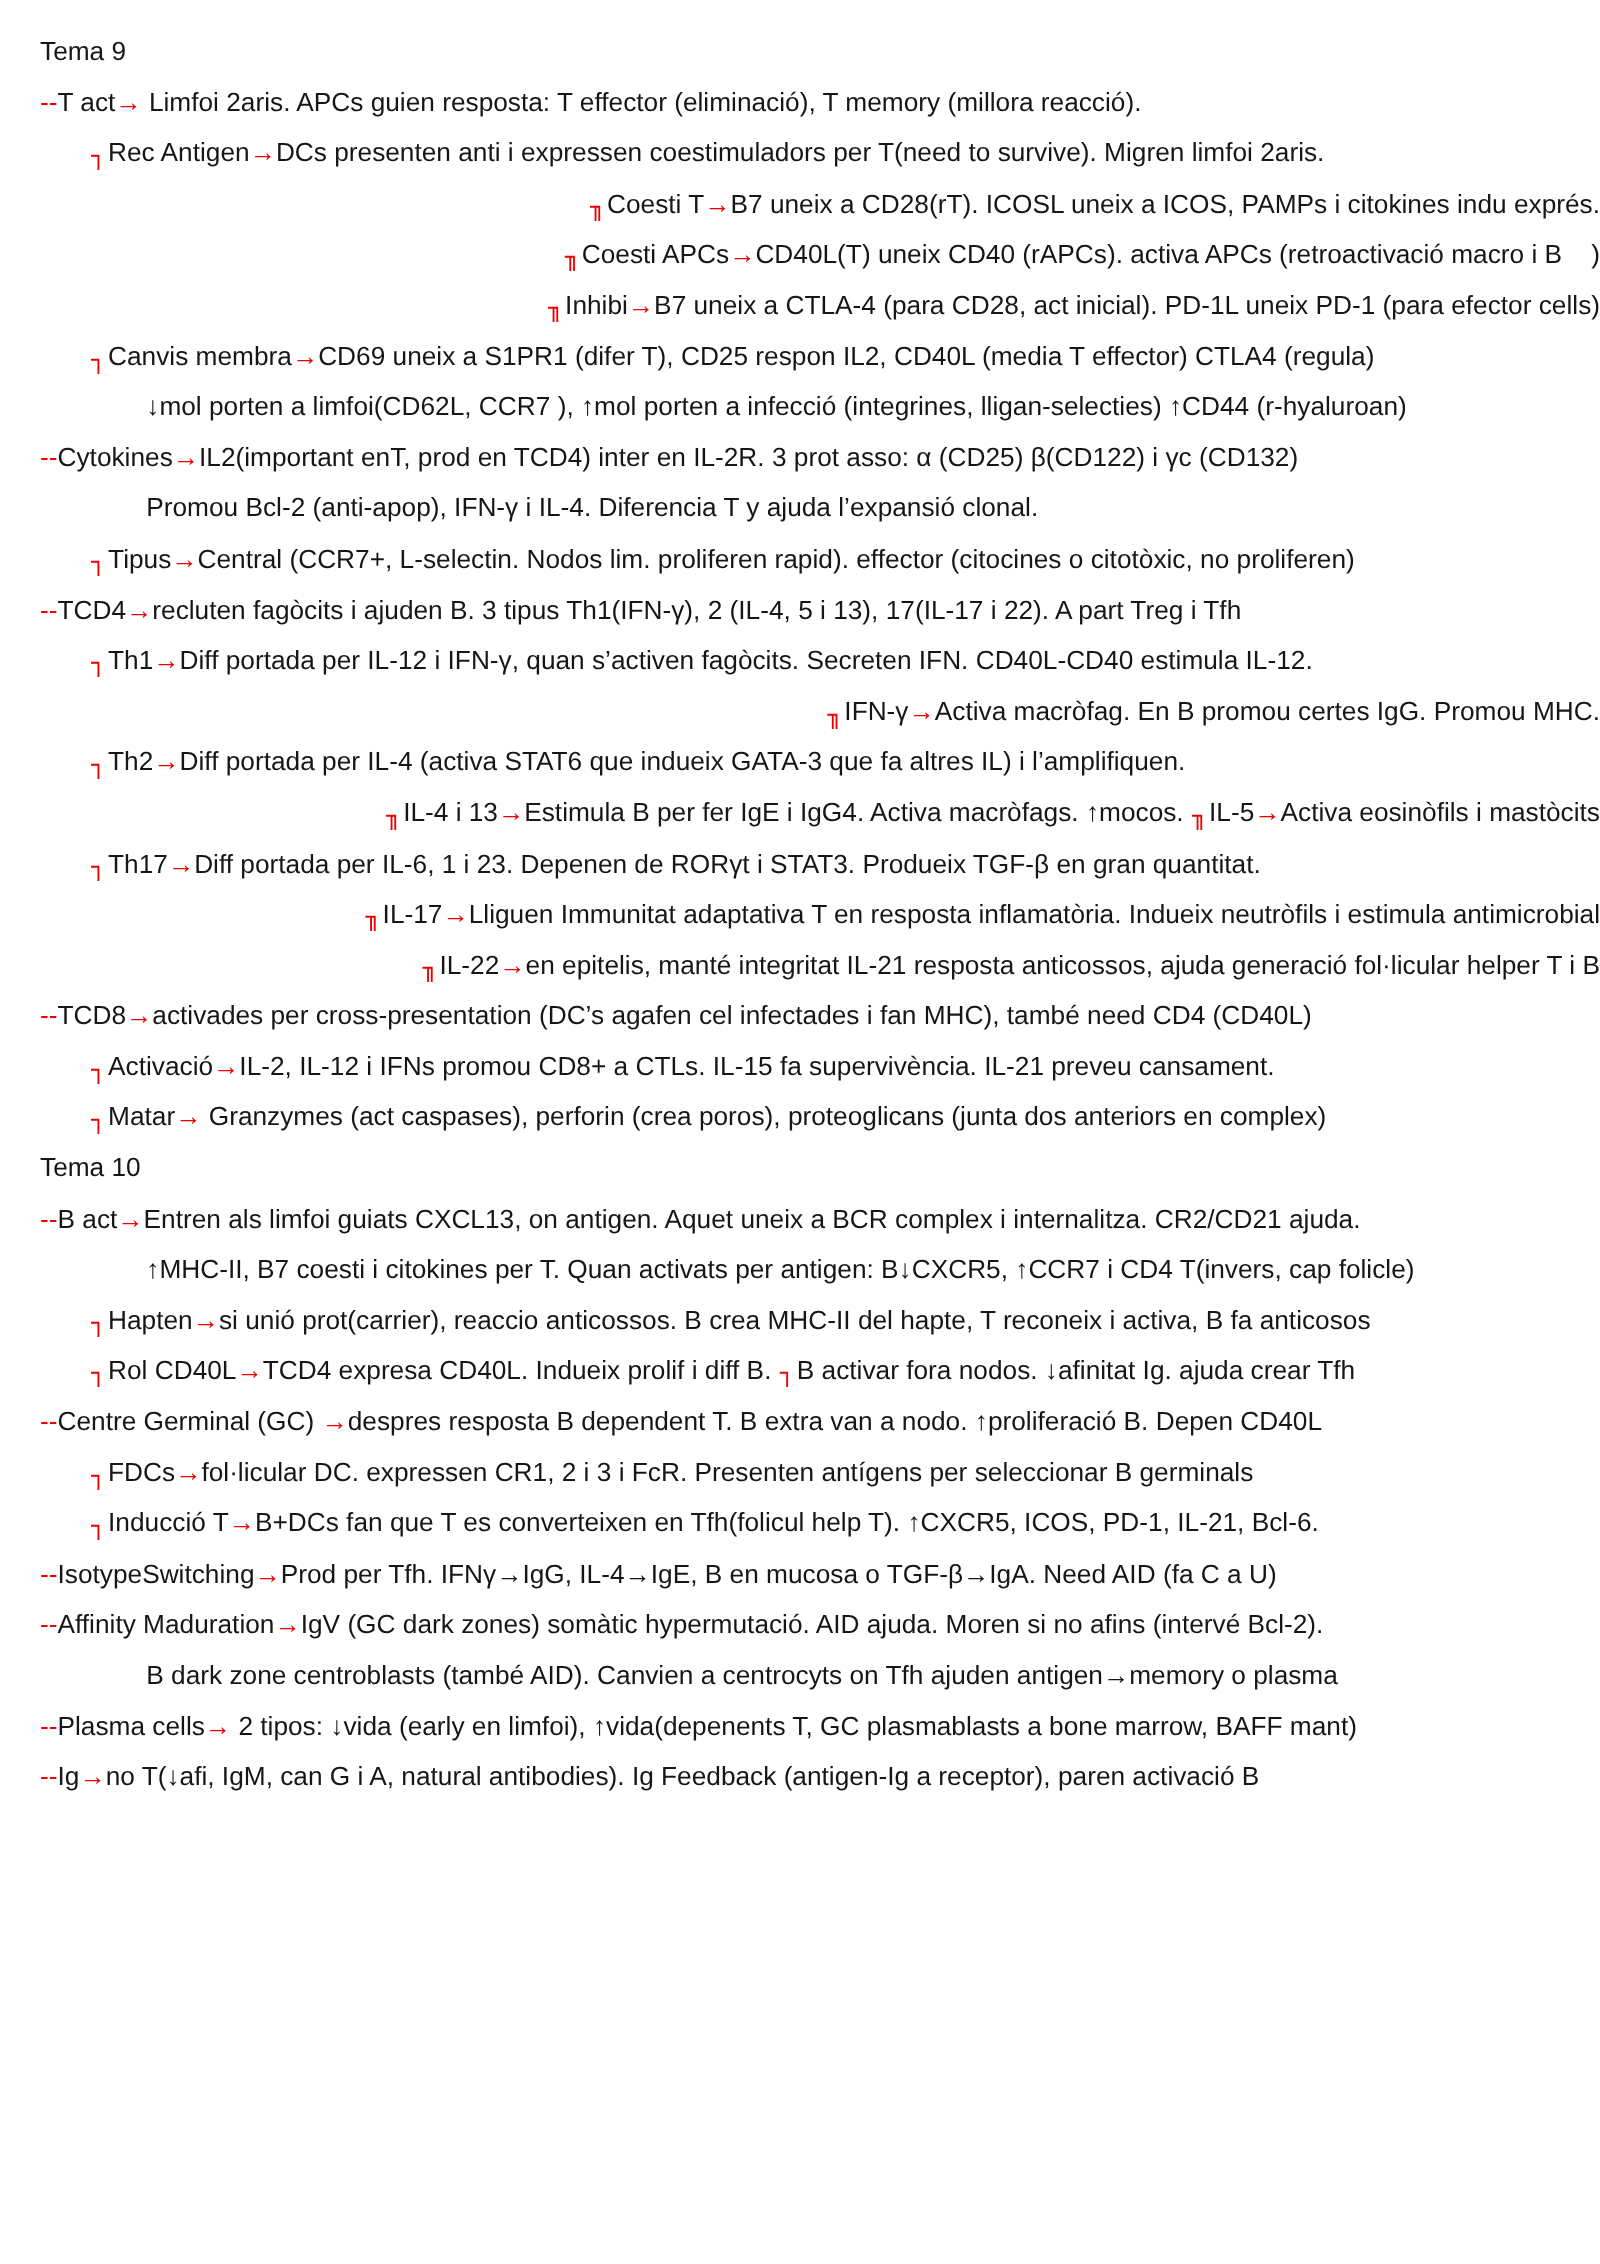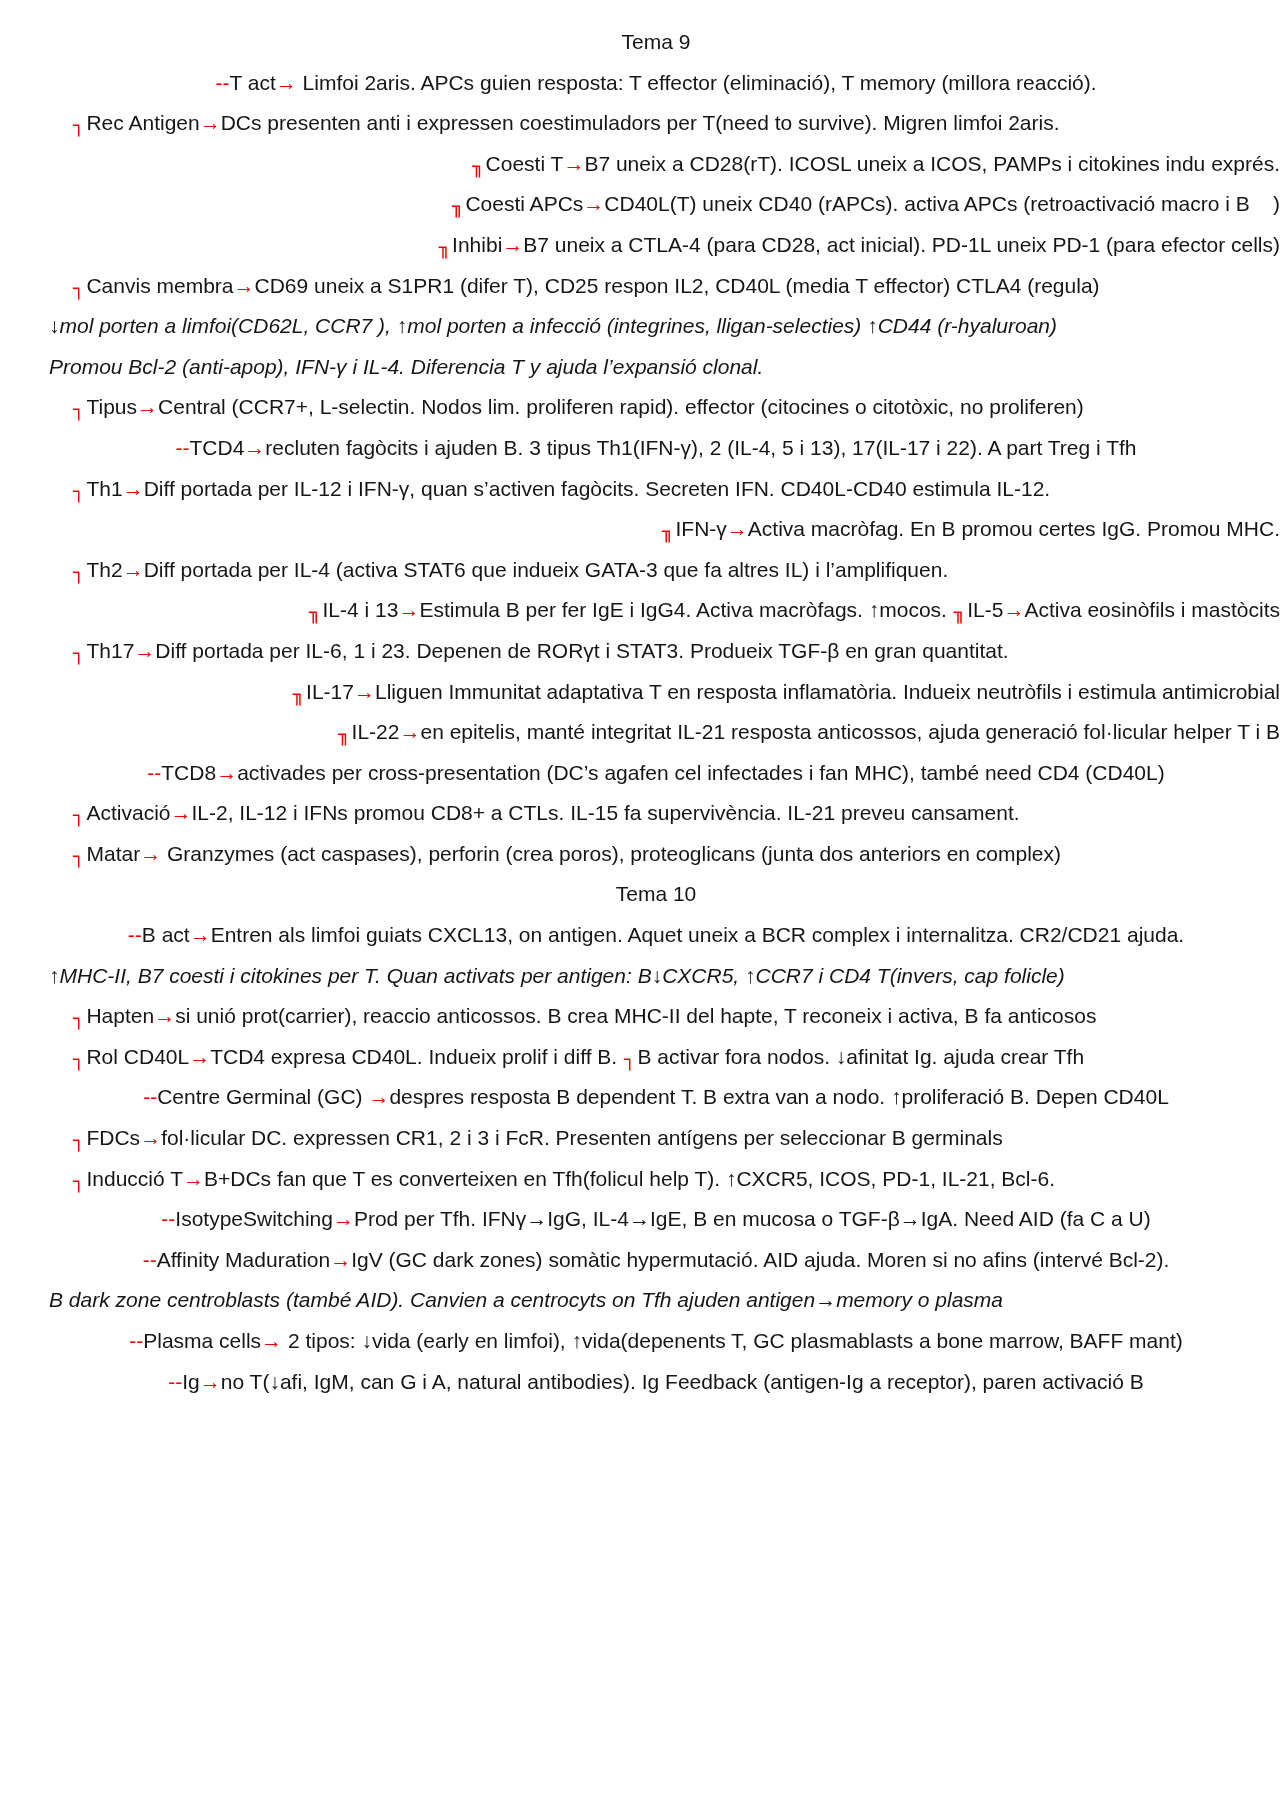--- a/index.html
+++ b/index.html
@@ -8,24 +8,24 @@
     font-family:"Liberation Sans","DejaVu Sans",sans-serif;
     font-size:21px;color:#161616;
     overflow:hidden;
   }
   .page{padding-top:22px;}
   .line{
     height:40.6px;
     line-height:40.6px;
     white-space:pre;
   }
-  .i0{padding-left:32px;text-align:center;}
+  .i0{padding-left:32px;}
   .i1{padding-left:72px;}
   .i2{padding-left:99px;text-align:right;}
-  .cont{padding-left:49px;font-style:italic;}
+  .cont{padding-left:117px;}
   .red{color:var(--accent-red,#f00000);}
   .b1,.b2{
     color:var(--accent-red,#f00000);
     font-family:"DejaVu Sans Mono","Liberation Mono",monospace;
     font-size:19px;
     position:relative;top:2px;
     padding:0 2px 0 1px;
   }
   .txt{color:inherit;}
 </style>
@@ -34,20 +34,21 @@
 
 <main class="page">
     <div class="line i0"><span class="txt">Tema 9</span></div>
     <div class="line i0"><span class="red">--</span><span class="txt">T act</span><span class="red">→ </span><span class="txt">Limfoi 2aris. APCs guien resposta: T effector (eliminació), T memory (millora reacció).</span></div>
     <div class="line i1"><span class="b1">┐</span><span class="txt">Rec Antigen</span><span class="red">→</span><span class="txt">DCs presenten anti i expressen coestimuladors per T(need to survive). Migren limfoi 2aris.</span></div>
     <div class="line i2"><span class="b2">╖</span><span class="txt">Coesti T</span><span class="red">→</span><span class="txt">B7 uneix a CD28(rT). ICOSL uneix a ICOS, PAMPs i citokines indu exprés.</span></div>
     <div class="line i2"><span class="b2">╖</span><span class="txt">Coesti APCs</span><span class="red">→</span><span class="txt">CD40L(T) uneix CD40 (rAPCs). activa APCs (retroactivació macro i B    )</span></div>
     <div class="line i2"><span class="b2">╖</span><span class="txt">Inhibi</span><span class="red">→</span><span class="txt">B7 uneix a CTLA-4 (para CD28, act inicial). PD-1L uneix PD-1 (para efector cells)</span></div>
     <div class="line i1"><span class="b1">┐</span><span class="txt">Canvis membra</span><span class="red">→</span><span class="txt">CD69 uneix a S1PR1 (difer T), CD25 respon IL2, CD40L (media T effector) CTLA4 (regula)</span></div>
     <div class="line cont"><span class="txt">↓mol porten a limfoi(CD62L, CCR7 ), ↑mol porten a infecció (integrines, lligan-selecties) ↑CD44 (r-hyaluroan)</span></div>
+    <div class="line i0"><span class="red">--</span><span class="txt">Cytokines</span><span class="red">→</span><span class="txt">IL2(important enT, prod en TCD4) inter en IL-2R. 3 prot asso: α (CD25) β(CD122) i γc (CD132)</span></div>
     <div class="line cont"><span class="txt">Promou Bcl-2 (anti-apop), IFN-γ i IL-4. Diferencia T y ajuda l’expansió clonal.</span></div>
     <div class="line i1"><span class="b1">┐</span><span class="txt">Tipus</span><span class="red">→</span><span class="txt">Central (CCR7+, L-selectin. Nodos lim. proliferen rapid). effector (citocines o citotòxic, no proliferen)</span></div>
     <div class="line i0"><span class="red">--</span><span class="txt">TCD4</span><span class="red">→</span><span class="txt">recluten fagòcits i ajuden B. 3 tipus Th1(IFN-γ), 2 (IL-4, 5 i 13), 17(IL-17 i 22). A part Treg i Tfh</span></div>
     <div class="line i1"><span class="b1">┐</span><span class="txt">Th1</span><span class="red">→</span><span class="txt">Diff portada per IL-12 i IFN-γ, quan s’activen fagòcits. Secreten IFN. CD40L-CD40 estimula IL-12.</span></div>
     <div class="line i2"><span class="b2">╖</span><span class="txt">IFN-γ</span><span class="red">→</span><span class="txt">Activa macròfag. En B promou certes IgG. Promou MHC.</span></div>
     <div class="line i1"><span class="b1">┐</span><span class="txt">Th2</span><span class="red">→</span><span class="txt">Diff portada per IL-4 (activa STAT6 que indueix GATA-3 que fa altres IL) i l’amplifiquen.</span></div>
     <div class="line i2"><span class="b2">╖</span><span class="txt">IL-4 i 13</span><span class="red">→</span><span class="txt">Estimula B per fer IgE i IgG4. Activa macròfags. ↑mocos. </span><span class="b2">╖</span><span class="txt">IL-5</span><span class="red">→</span><span class="txt">Activa eosinòfils i mastòcits</span></div>
     <div class="line i1"><span class="b1">┐</span><span class="txt">Th17</span><span class="red">→</span><span class="txt">Diff portada per IL-6, 1 i 23. Depenen de RORγt i STAT3. Produeix TGF-β en gran quantitat.</span></div>
     <div class="line i2"><span class="b2">╖</span><span class="txt">IL-17</span><span class="red">→</span><span class="txt">Lliguen Immunitat adaptativa T en resposta inflamatòria. Indueix neutròfils i estimula antimicrobial</span></div>
     <div class="line i2"><span class="b2">╖</span><span class="txt">IL-22</span><span class="red">→</span><span class="txt">en epitelis, manté integritat IL-21 resposta anticossos, ajuda generació fol·licular helper T i B</span></div>

